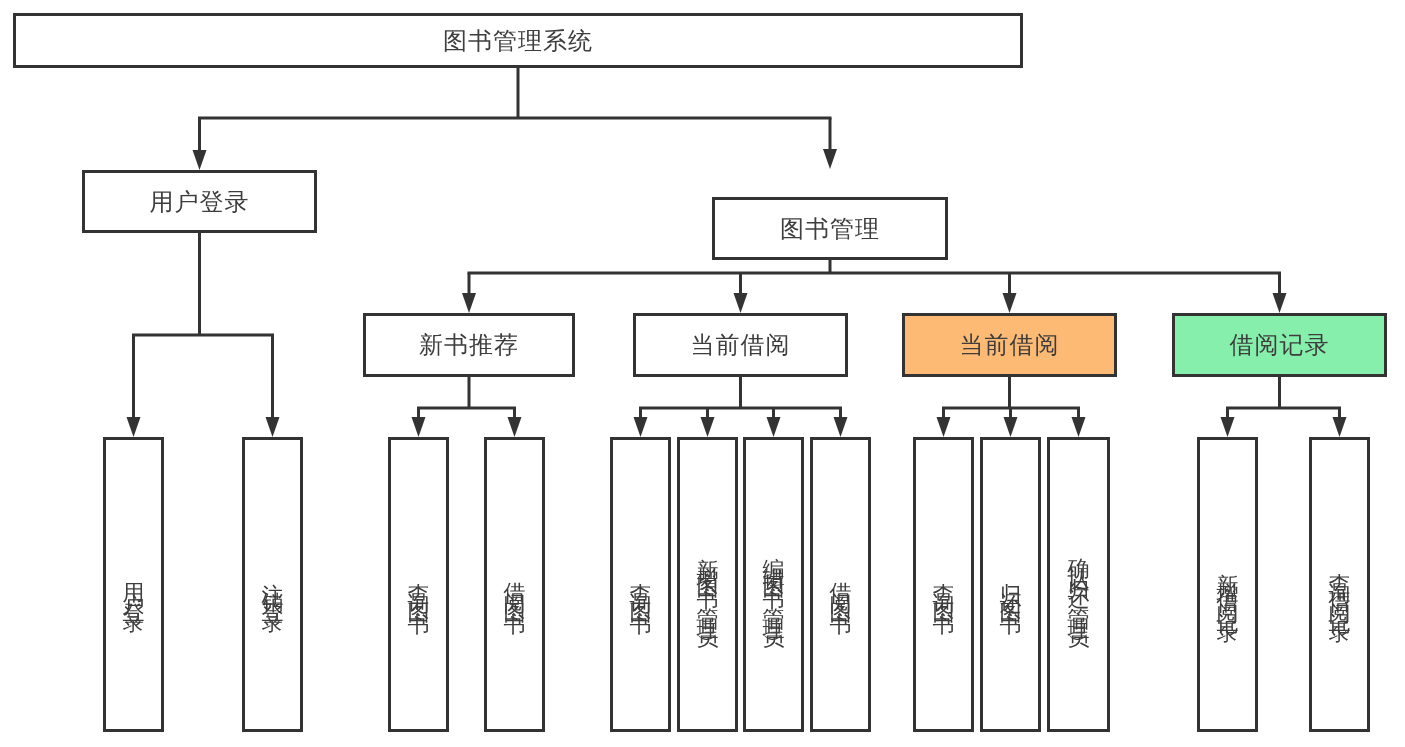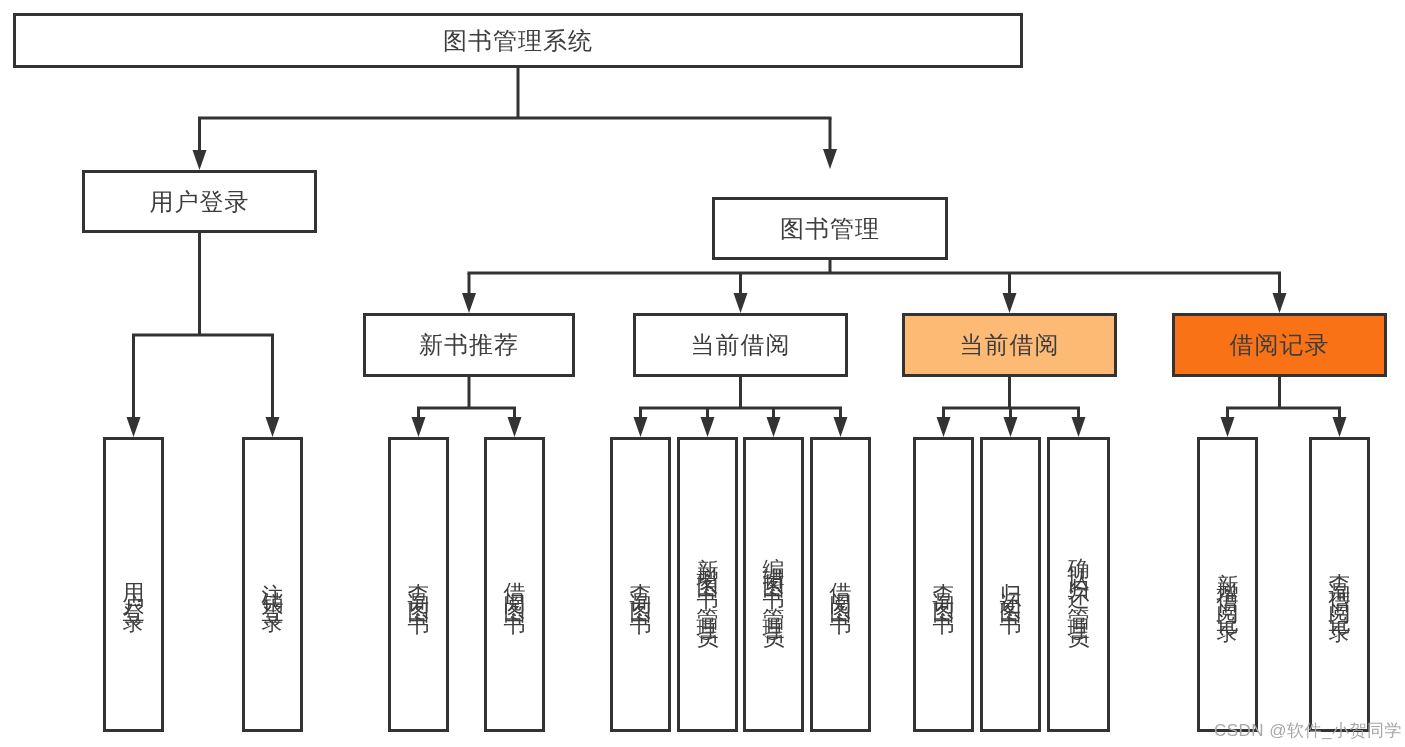--- a/index.html
+++ b/index.html
@@ -126,21 +126,21 @@
       </div>
       <div class="box horizontal" style="left: 363px; top: 313px; width: 212px; height: 64px; border-color: rgb(51, 51, 51); background: rgb(255, 255, 255); color: rgb(61, 61, 61);">
         <span>新书推荐</span>
       </div>
       <div class="box horizontal" style="left: 633px; top: 313px; width: 215px; height: 64px; border-color: rgb(51, 51, 51); background: rgb(255, 255, 255); color: rgb(61, 61, 61);">
         <span>当前借阅</span>
       </div>
       <div class="box horizontal" style="left: 902px; top: 313px; width: 215px; height: 64px; border-color: rgb(51, 51, 51); background: #fdba74; color: rgb(61, 61, 61);">
         <span>当前借阅</span>
       </div>
-      <div class="box horizontal" style="left: 1172px; top: 313px; width: 215px; height: 64px; border-color: rgb(51, 51, 51); background: #f97316; color: rgb(61, 61, 61);">
+      <div class="box horizontal" style="left: 1172px; top: 313px; width: 215px; height: 64px; border-color: rgb(51, 51, 51); background: #86efac; color: rgb(61, 61, 61);">
         <span>借阅记录</span>
       </div>
       <div class="box vertical" style="left: 103px; top: 437px; width: 61px; height: 295px; border-color: rgb(51, 51, 51); background: rgb(255, 255, 255); color: rgb(61, 61, 61);">
         <span>用户登录</span>
       </div>
       <div class="box vertical" style="left: 242px; top: 437px; width: 61px; height: 295px; border-color: rgb(51, 51, 51); background: rgb(255, 255, 255); color: rgb(61, 61, 61);">
         <span>注销登录</span>
       </div>
       <div class="box vertical" style="left: 388px; top: 437px; width: 61px; height: 295px; border-color: rgb(51, 51, 51); background: rgb(255, 255, 255); color: rgb(61, 61, 61);">
         <span>查询图书</span>
@@ -169,14 +169,13 @@
       <div class="box vertical" style="left: 1047px; top: 437px; width: 63px; height: 295px; border-color: rgb(51, 51, 51); background: rgb(255, 255, 255); color: rgb(61, 61, 61);">
         <span>确认归还（管理员）</span>
       </div>
       <div class="box vertical" style="left: 1197px; top: 437px; width: 61px; height: 295px; border-color: rgb(51, 51, 51); background: rgb(255, 255, 255); color: rgb(61, 61, 61);">
         <span>新增借阅记录</span>
       </div>
       <div class="box vertical" style="left: 1309px; top: 437px; width: 61px; height: 295px; border-color: rgb(51, 51, 51); background: rgb(255, 255, 255); color: rgb(61, 61, 61);">
         <span>查询借阅记录</span>
       </div>
     </div>
-  <div class="watermark" style="color: rgb(168, 168, 168);">CSDN @软件_小贺同学</div>
 </div>
 
 </body></html>

